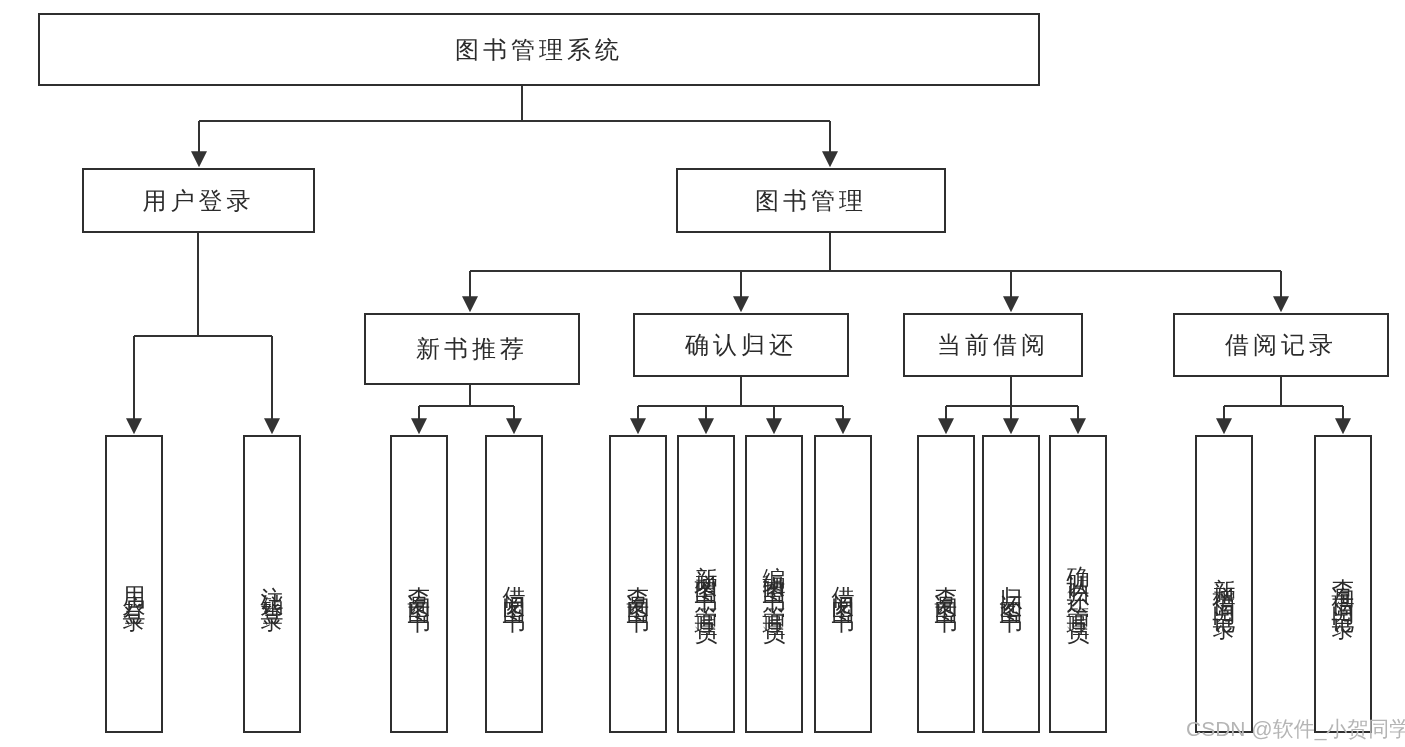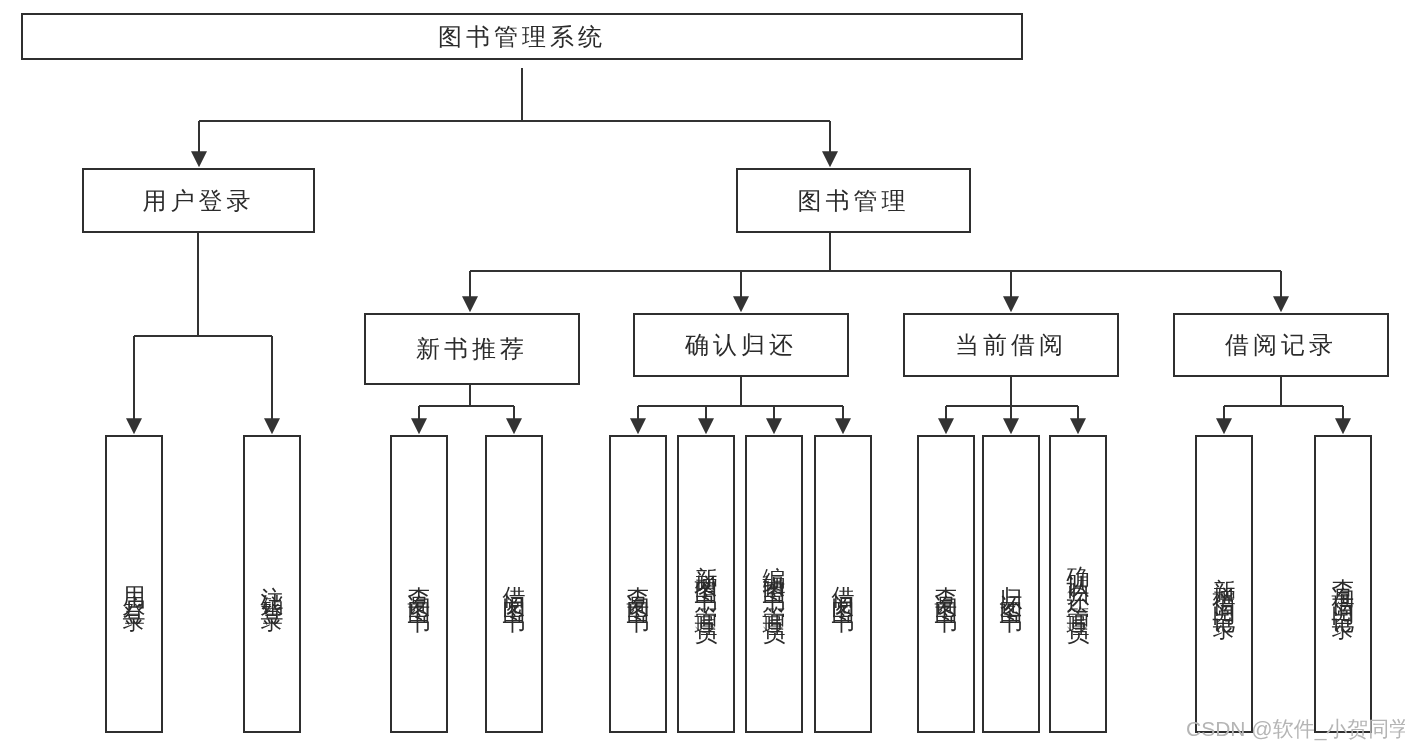--- a/index.html
+++ b/index.html
@@ -104,38 +104,38 @@
       <line x1="1011" y1="406" x2="1011" y2="431" marker-end="url(#arw)"></line>
       <line x1="1078" y1="406" x2="1078" y2="431" marker-end="url(#arw)"></line>
 
       <path d="M1281 377 V406"></path>
       <path d="M1224 406 H1343"></path>
       <line x1="1224" y1="406" x2="1224" y2="431" marker-end="url(#arw)"></line>
       <line x1="1343" y1="406" x2="1343" y2="431" marker-end="url(#arw)"></line>
     </g>
   </svg>
 
-  <div class="node node-h node-root" style="left:21px;top:13px;width:1002px;height:47px">
+  <div class="node node-h node-root" style="left:38px;top:13px;width:1002px;height:73px">
     <span class="node-label">图书管理系统</span>
   </div>
 
   <div class="node node-h" style="left:82px;top:168px;width:233px;height:65px">
     <span class="node-label">用户登录</span>
   </div>
-  <div class="node node-h" style="left:736px;top:168px;width:235px;height:65px">
+  <div class="node node-h" style="left:676px;top:168px;width:270px;height:65px">
     <span class="node-label">图书管理</span>
   </div>
 
   <div class="node node-h" style="left:364px;top:313px;width:216px;height:72px">
     <span class="node-label">新书推荐</span>
   </div>
   <div class="node node-h" style="left:633px;top:313px;width:216px;height:64px">
     <span class="node-label">确认归还</span>
   </div>
-  <div class="node node-h" style="left:903px;top:313px;width:216px;height:64px">
+  <div class="node node-h" style="left:903px;top:313px;width:180px;height:64px">
     <span class="node-label">当前借阅</span>
   </div>
   <div class="node node-h" style="left:1173px;top:313px;width:216px;height:64px">
     <span class="node-label">借阅记录</span>
   </div>
 
   <div class="node leaf" style="left:105px;top:435px;width:58px;height:298px">
     <span class="node-label">用户登录</span>
   </div>
   <div class="node leaf" style="left:243px;top:435px;width:58px;height:298px">

